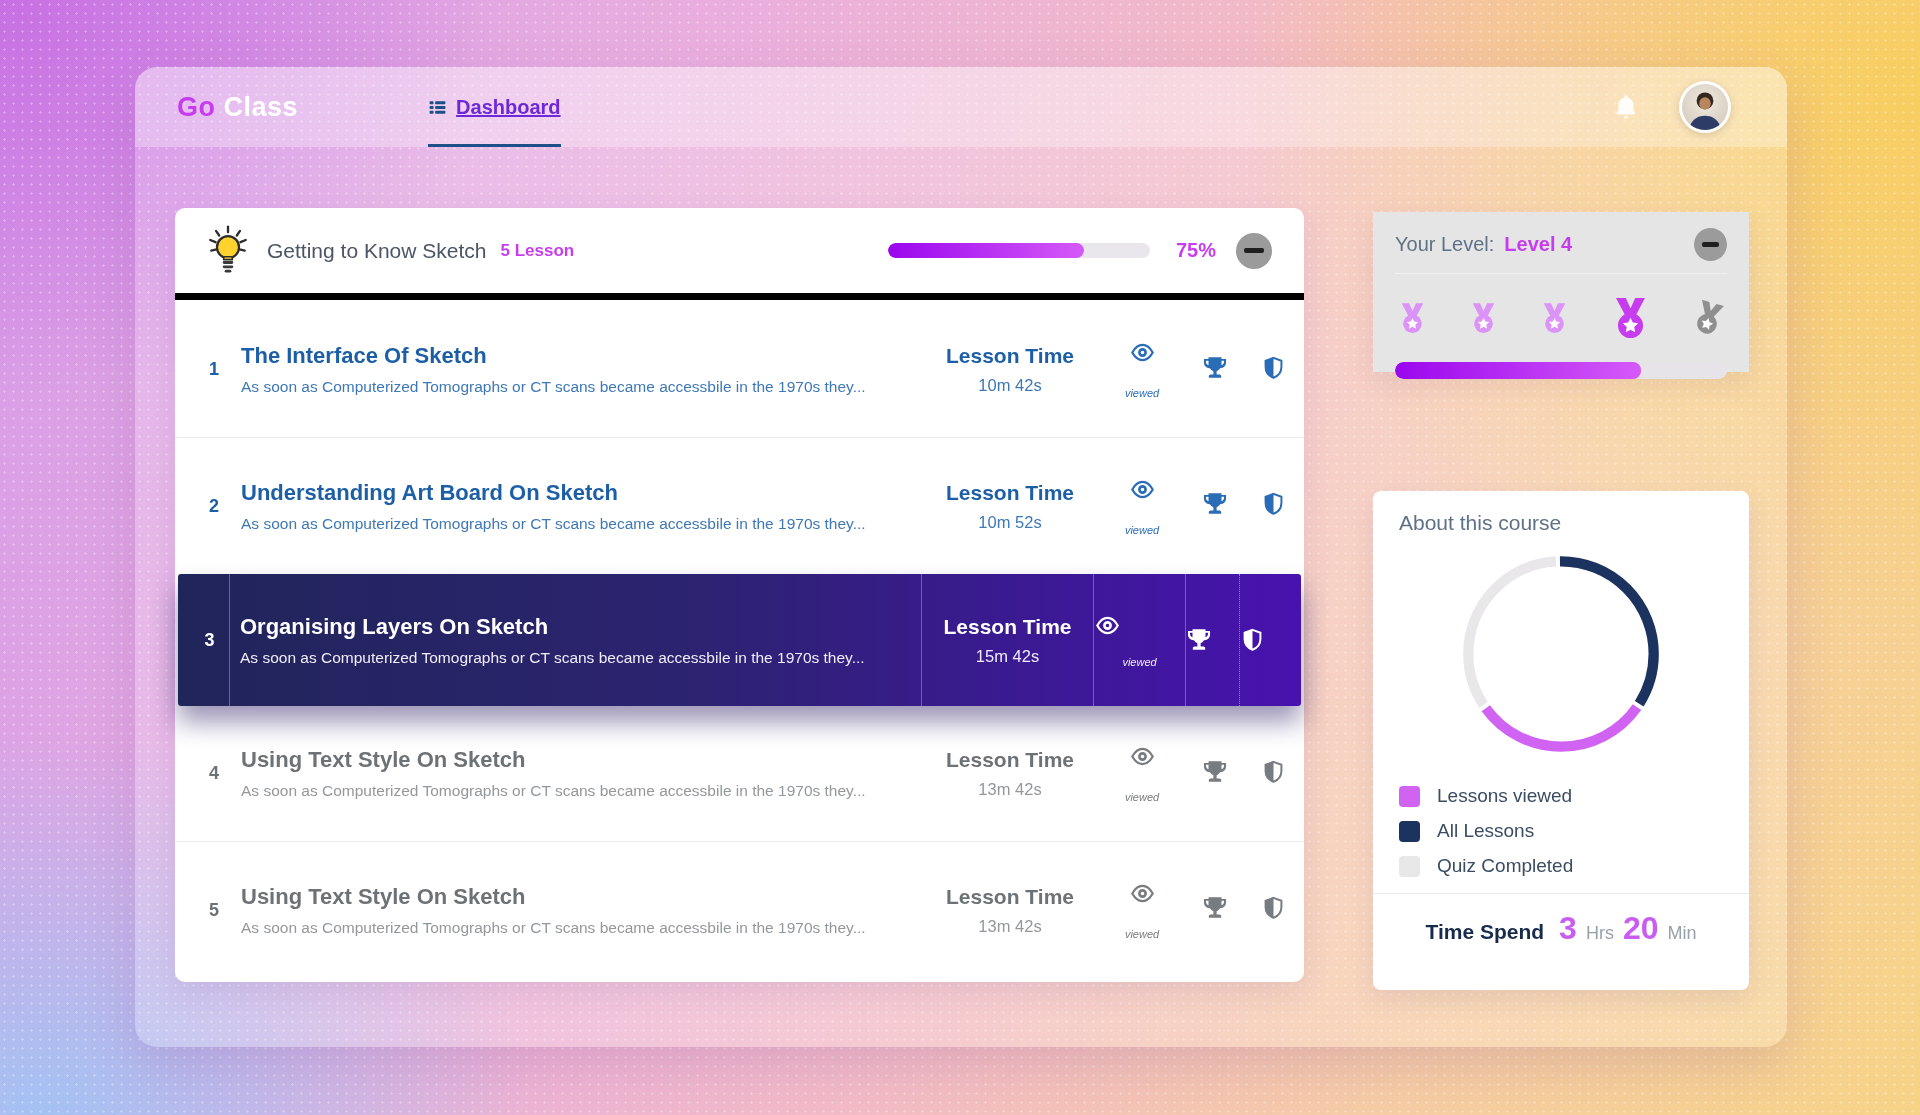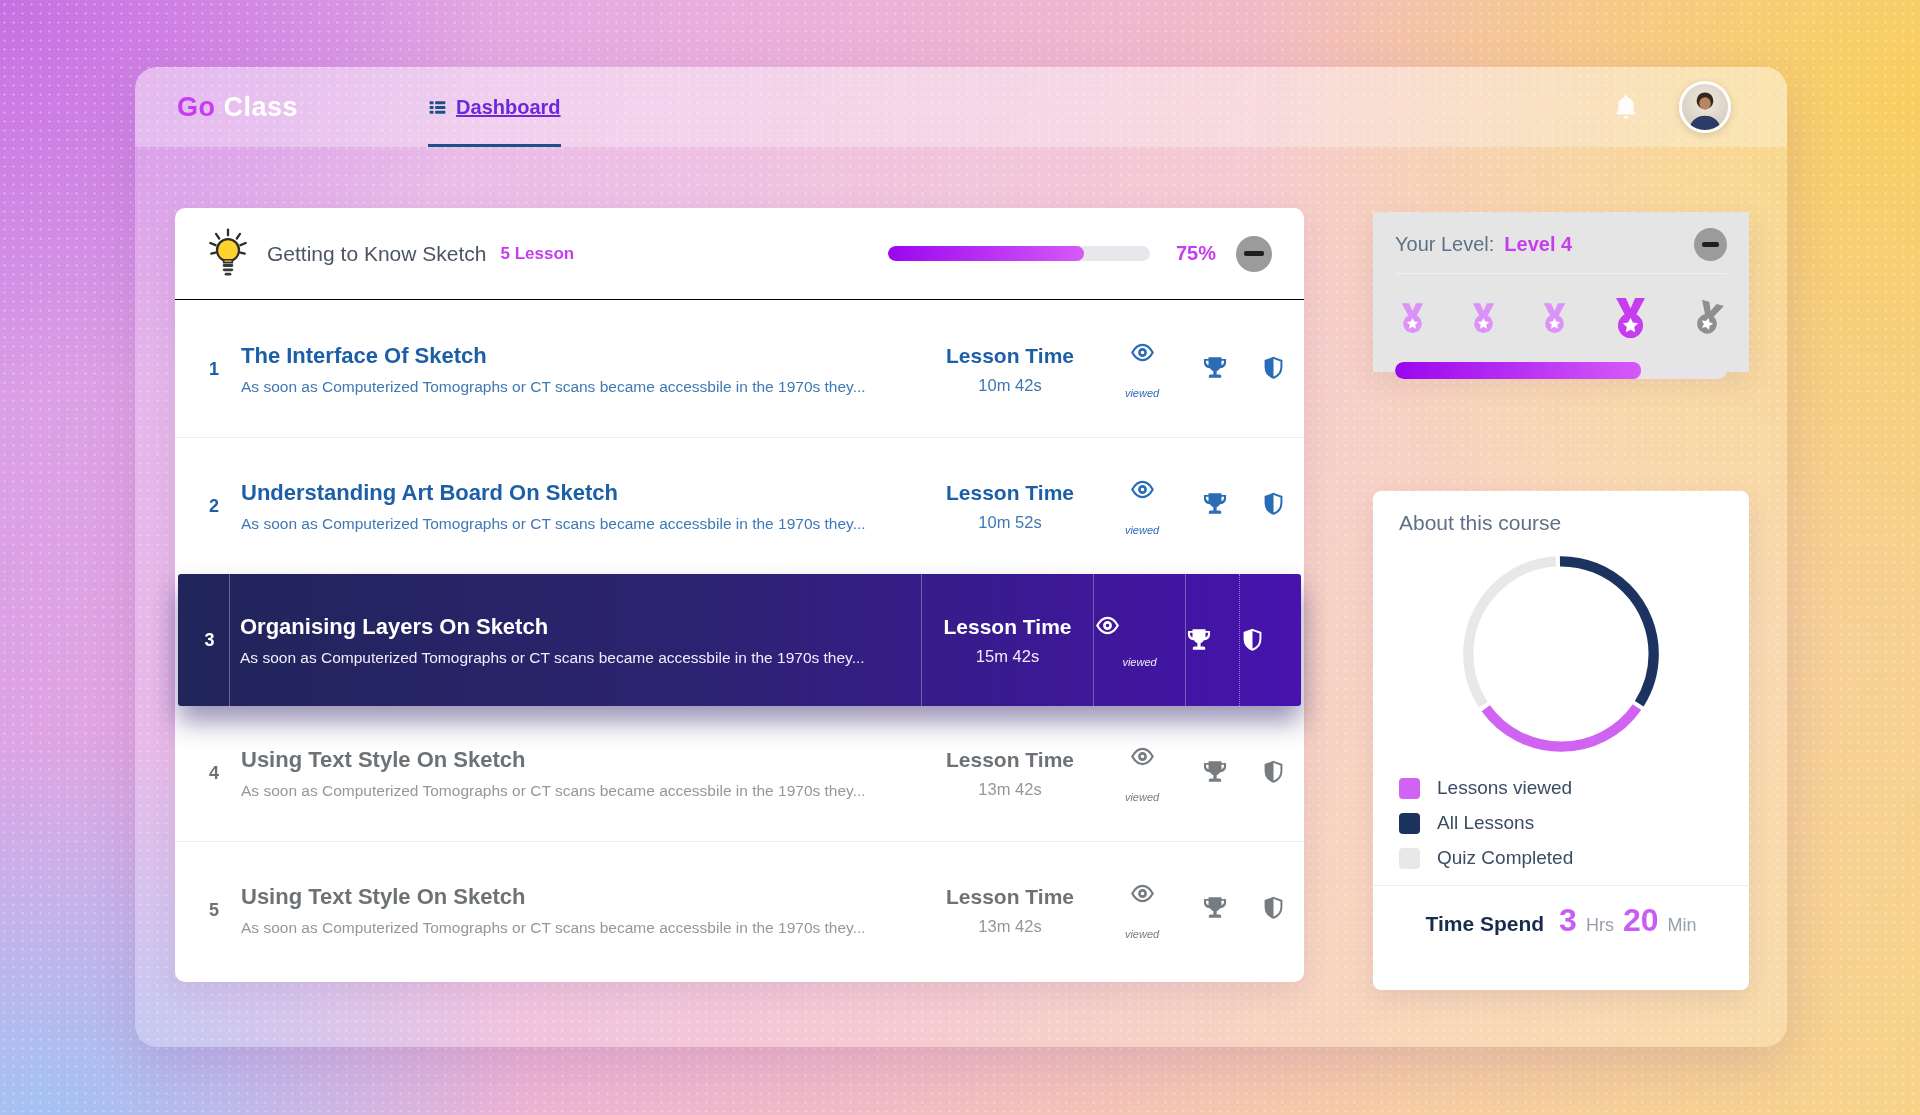--- a/index.html
+++ b/index.html
@@ -36,21 +36,21 @@
   .bell { width:26px; height:28px; }
   .avatar { width:52px; height:52px; border-radius:50%; border:3px solid rgba(255,255,255,.95);
     background:radial-gradient(circle at 50% 38%, #efe9df 0%, #d9d0c4 70%, #c9bfb2 100%);
     overflow:hidden; box-shadow:0 2px 8px rgba(0,0,0,.15); }
 
   
   .lesson-card { position:absolute; left:40px; top:141px; width:1129px; height:774px;
     background:#fff; border-radius:10px; box-shadow:0 10px 30px rgba(80,40,120,.10);
     display:flex; flex-direction:column; }
   .card-head { height:92px; display:flex; align-items:center; padding:0 32px 0 30px;
-    border-bottom:1px solid #000000; }
+    border-bottom:7px solid #000000; }
   .bulb { width:46px; height:52px; margin-right:16px; }
   .course-title { font-size:21px; color:#4b5563; }
   .course-count { font-size:17px; font-weight:bold; color:#c63cee; margin-left:14px; }
   .prog-track { width:262px; height:15px; border-radius:8px; background:#e9e7ec; margin-left:auto; overflow:hidden; }
   .prog-fill { height:100%; border-radius:8px; background:linear-gradient(90deg,#9b06ee,#d55af8); }
   .prog-pct { font-size:20px; font-weight:bold; color:#c63cee; margin-left:26px; }
   .btn-minus { width:36px; height:36px; border-radius:50%; background:#9b9b9b; border:none;
     margin-left:20px; position:relative; cursor:pointer; flex:none; }
   .btn-minus::after { content:""; position:absolute; left:8px; right:8px; top:50%; height:5px;
     margin-top:-2.5px; background:#1f1f1f; border-radius:2px; }
@@ -102,21 +102,21 @@
   .medal { display:block; }
   .medal.earned { color:#dc93f7; width:35px; height:35px; }
   .medal.current { color:#c63cee; width:47px; height:47px; }
   .medal.locked { color:#8f8f8f; width:37px; height:37px; transform:rotate(16deg); }
   .level-track { width:100%; height:17px; border-radius:9px; background:#e6e4e9; margin-top:16px; overflow:hidden; }
 
   .about-card { position:absolute; left:1238px; top:424px; width:376px; height:499px;
     background:#fff; border-radius:8px; box-shadow:0 10px 26px rgba(80,40,120,.10); padding:20px 26px 0; }
   .about-title { font-size:21px; color:#5f7186; }
   .donut-wrap { width:206px; margin:16px auto 0; }
-  .legend { margin-top:16px; display:flex; flex-direction:column; gap:13px; }
+  .legend { margin-top:24px; display:flex; flex-direction:column; gap:13px; }
   .legend-item { display:flex; align-items:center; gap:17px; }
   .swatch { width:21px; height:21px; border-radius:4px; flex:none; }
   .legend-label { font-size:19px; color:#3b4d63; }
   .about-div { border-top:1px solid #e9ecf0; margin:16px -26px 0; }
   .time-row { display:flex; align-items:baseline; justify-content:center; gap:9px; padding-top:16px; }
   .time-label { font-size:21px; font-weight:bold; color:#172b4d; margin-right:6px; }
   .time-big { font-size:32px; font-weight:bold; color:#c95df2; }
   .time-unit { font-size:18px; color:#98a0ab; }
   .hidden-defs { position:absolute; width:0; height:0; overflow:hidden; }
 </style>

